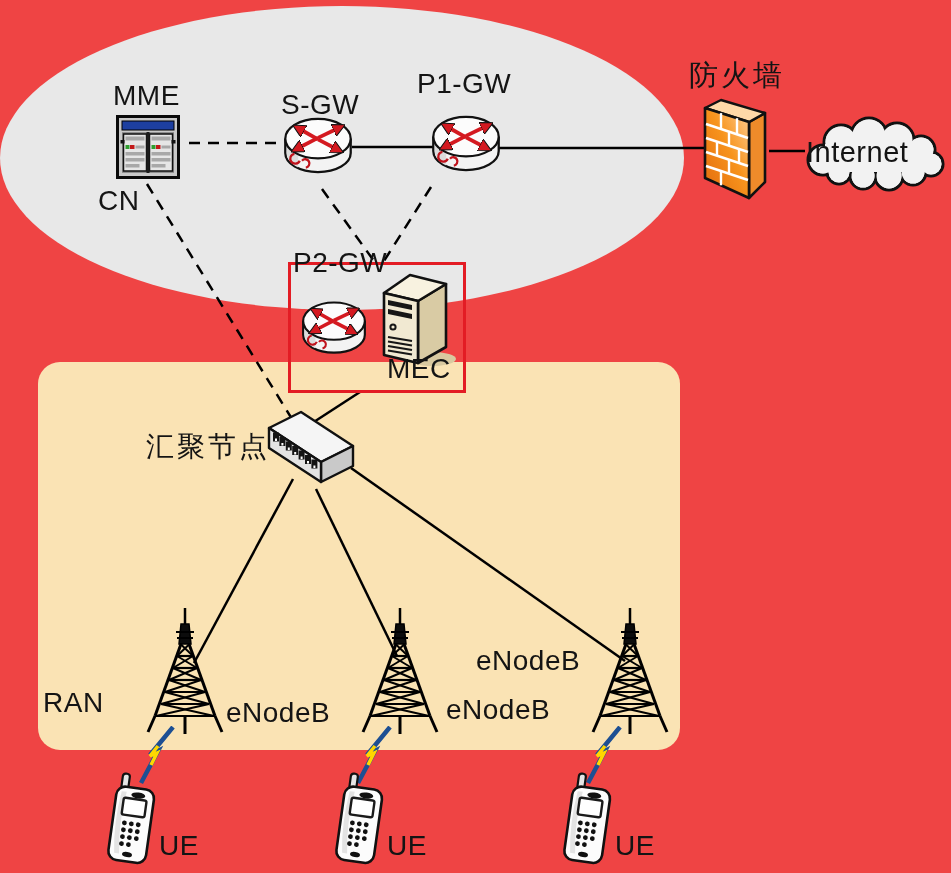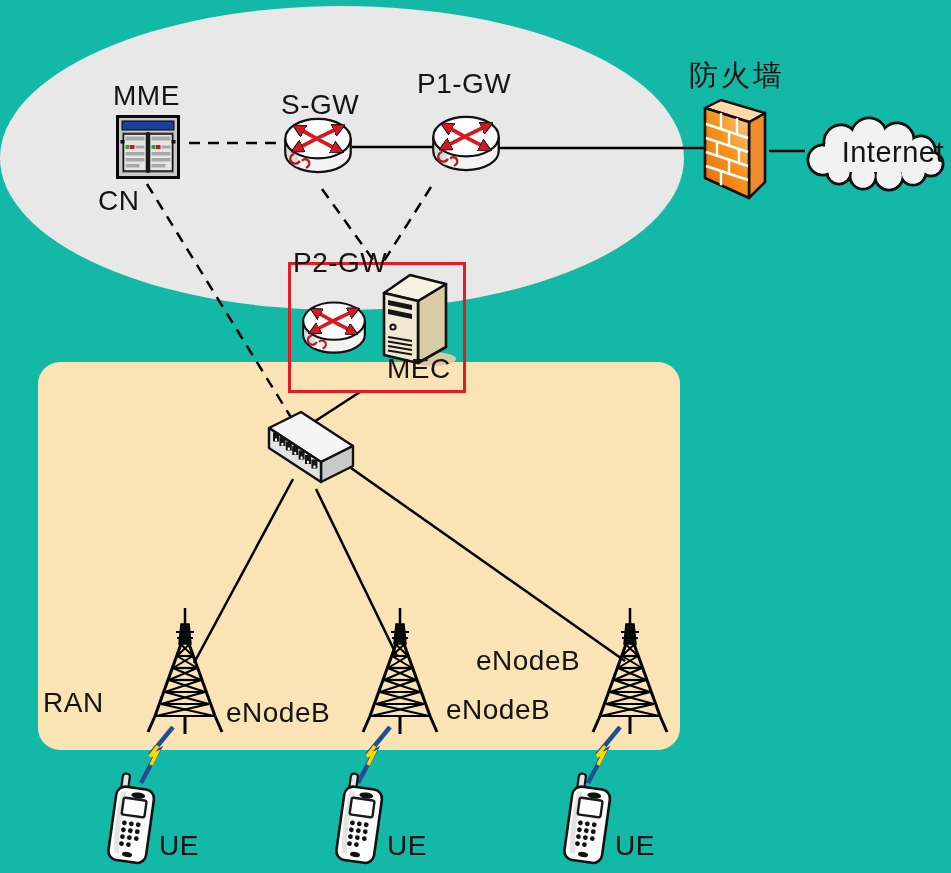--- a/index.html
+++ b/index.html
@@ -1,25 +1,25 @@
 <!DOCTYPE html>
 <html><head>
 <meta charset="utf-8">
 <style>
   html,body{margin:0;padding:0;background:#ffffff;}
   .stage{
-    position:relative;width:951px;height:873px;background:#14b8a6;overflow:hidden;
+    position:relative;width:951px;height:873px;background:#ef4444;overflow:hidden;
     font-family:"Liberation Sans", sans-serif;color:#141414;
   }
   .stage svg{display:block;}
   .layer{position:absolute;left:0;top:0;}
   .icon{position:absolute;}
   .lbl{position:absolute;font-size:28px;font-weight:400;letter-spacing:.5px;white-space:nowrap;color:#141414;line-height:1.1;}
   .lbl.cjk{letter-spacing:3px;font-size:29px;text-align:right;}
-  .lbl.center{text-align:right;}
+  .lbl.center{text-align:left;}
   #mec-box{position:absolute;left:288px;top:262px;width:172px;height:125px;border:3px solid #e31c24;background:transparent;}
 </style>
 </head>
 <body>
 
 <div class="stage">
 
   <svg width="0" height="0" style="position:absolute" aria-hidden="true">
     <defs>
       <marker id="rah" viewBox="0 0 10 10" refX="3" refY="5" markerWidth="3.4" markerHeight="3.4" orient="auto">
@@ -298,20 +298,21 @@
   <div id="mec-box"></div>
 
   <div class="lbl" style="left:113px;top:81px">MME</div>
   <div class="lbl" style="left:281px;top:90px">S-GW</div>
   <div class="lbl" style="left:417px;top:69px">P1-GW</div>
   <div class="lbl" style="left:98px;top:186px">CN</div>
   <div class="lbl cjk" style="left:689px;top:60px">防火墙</div>
   <div class="lbl center" style="left:806px;top:137px;width:138px;font-size:29px">Internet</div>
   <div class="lbl" style="left:293px;top:248px">P2-GW</div>
   <div class="lbl" style="left:387px;top:354px">MEC</div>
+  <div class="lbl cjk" style="left:146px;top:432px;font-size:28px">汇聚节点</div>
   <div class="lbl" style="left:43px;top:688px">RAN</div>
   <div class="lbl" style="left:226px;top:698px">eNodeB</div>
   <div class="lbl" style="left:446px;top:695px">eNodeB</div>
   <div class="lbl" style="left:476px;top:646px">eNodeB</div>
   <div class="lbl" style="left:159px;top:831px">UE</div>
   <div class="lbl" style="left:387px;top:831px">UE</div>
   <div class="lbl" style="left:615px;top:831px">UE</div>
 
 </div>
 

